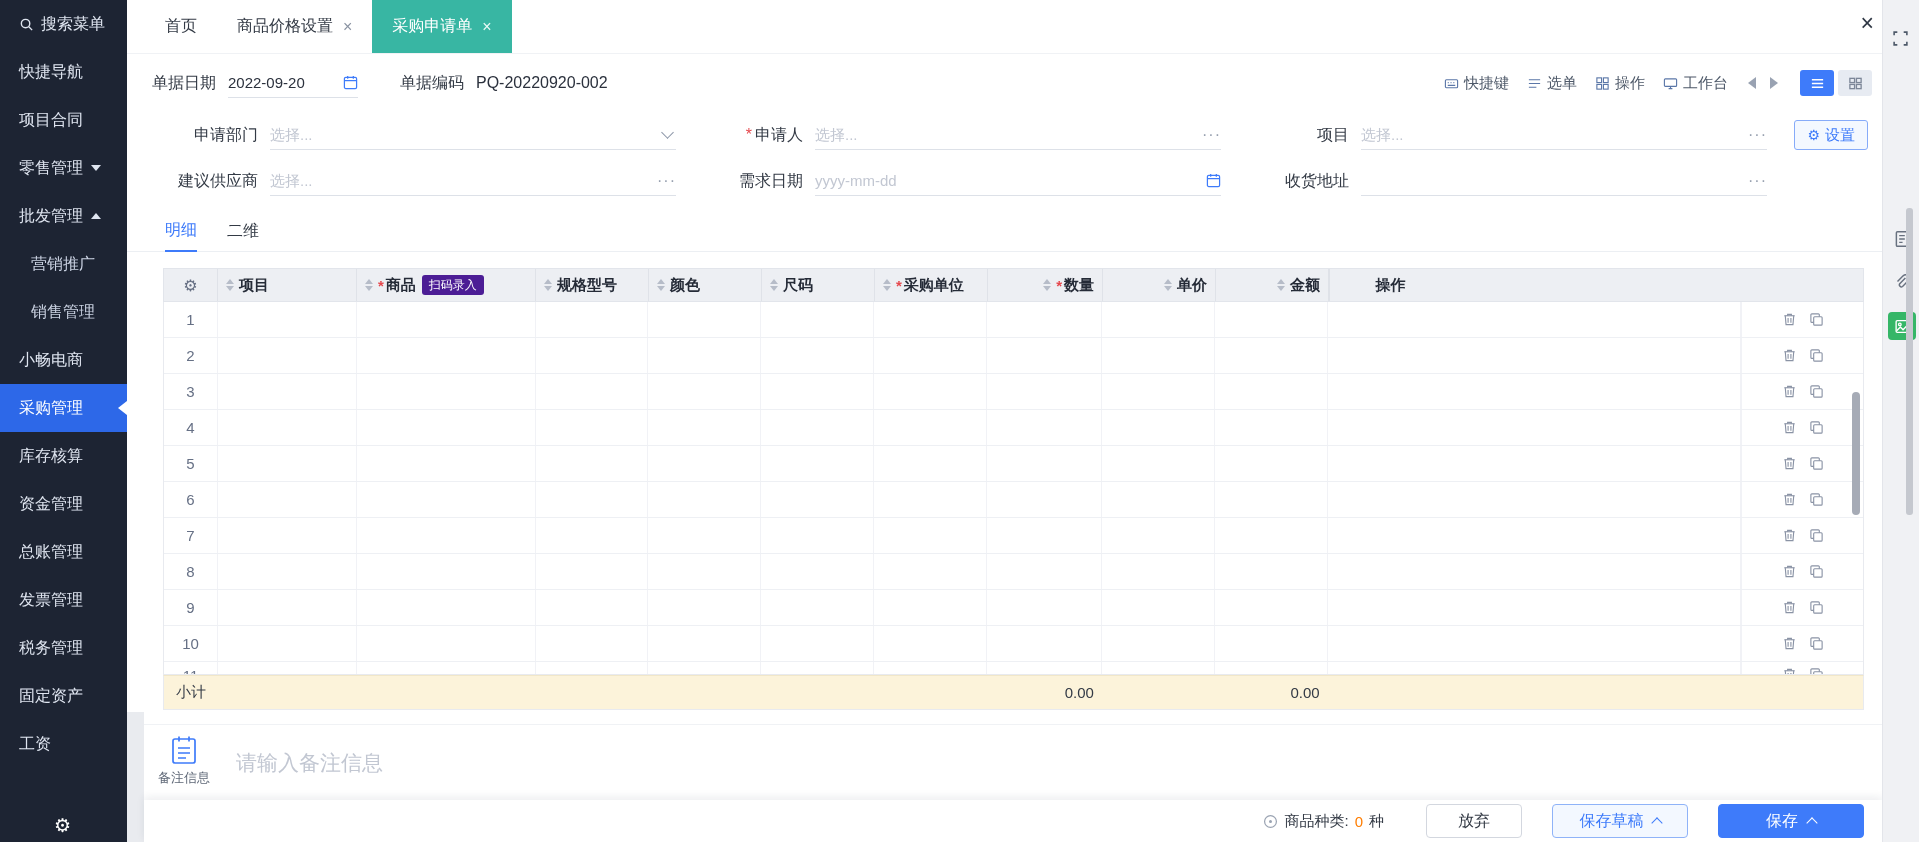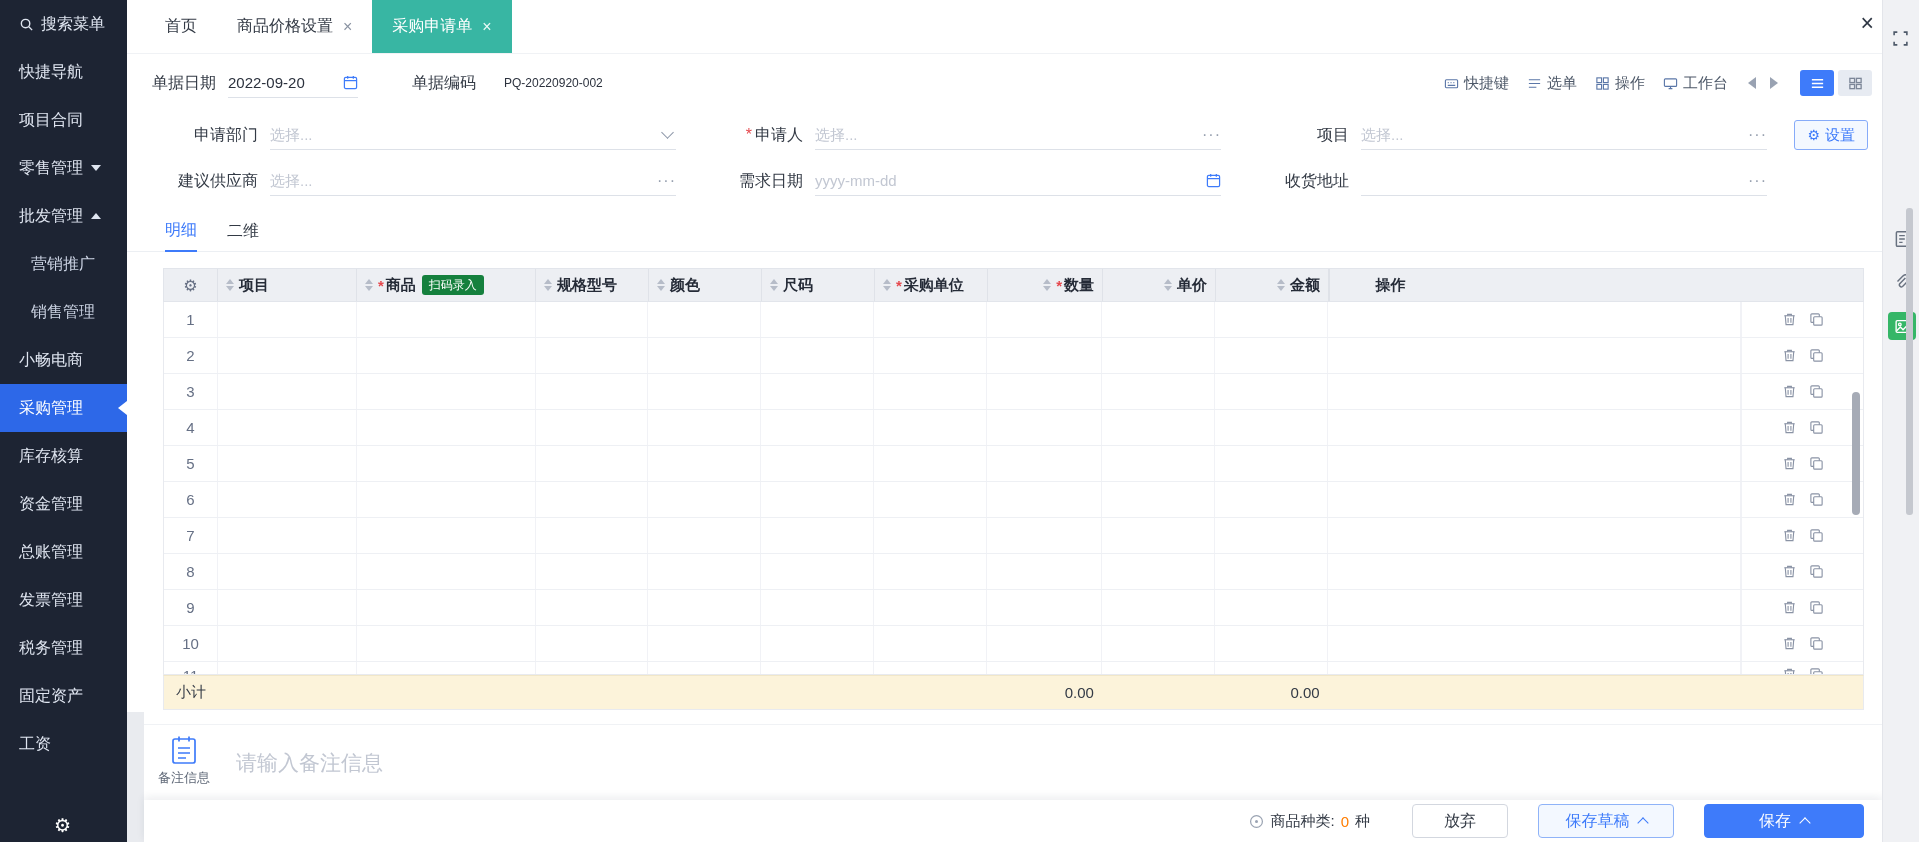--- a/index.html
+++ b/index.html
@@ -32,22 +32,22 @@
 .win-close{position:absolute;right:8px;top:12px;font-size:23px;color:#2f3744;cursor:pointer;line-height:1;}
 
 
 .docheader{position:absolute;left:0;top:54px;width:100%;height:58px;display:flex;align-items:center;padding:0 10px 0 25px;}
 .flabel{font-size:16px;color:#333a45;white-space:nowrap;}
 .ufield{display:flex;align-items:center;border-bottom:1px solid #dde1e8;height:30px;}
 .ufield input{border:0;outline:0;background:transparent;flex:1;min-width:0;font-size:15px;color:#2b313d;font-family:inherit;}
 .ufield input::placeholder{color:#c2c7d2;}
 .datefield{width:130px;margin-left:12px;}
 .cal-ico{color:#3e7bfa;display:inline-flex;margin-left:2px;}
-.codelabel{margin-left:54px;}
-.codeval{margin-left:28px;font-size:12px;color:#2b313d;white-space:nowrap;}
+.codelabel{margin-left:42px;}
+.codeval{margin-left:12px;font-size:16px;color:#2b313d;white-space:nowrap;}
 .hd-right{margin-left:auto;display:flex;align-items:center;gap:18px;}
 .tool-item{display:flex;align-items:center;gap:5px;font-size:15px;color:#4e5969;cursor:pointer;white-space:nowrap;}
 .tool-item svg{color:#5b77a8;}
 .nav-arrows{display:flex;align-items:center;gap:14px;margin-left:2px;}
 .arr{width:0;height:0;cursor:pointer;}
 .arr.left{border-top:6px solid transparent;border-bottom:6px solid transparent;border-right:8px solid #99a2b2;}
 .arr.right{border-top:6px solid transparent;border-bottom:6px solid transparent;border-left:8px solid #99a2b2;}
 .tgl-group{display:flex;gap:4px;margin-left:4px;}
 .tgl{width:34px;height:26px;border-radius:3px;display:flex;align-items:center;justify-content:center;cursor:pointer;}
 .tgl.active{background:#3e7bfa;color:#fff;}
@@ -74,21 +74,21 @@
 
 .tablewrap{position:absolute;left:36px;top:268px;width:1701px;}
 .thead{display:flex;height:34px;background:#edeff3;border:1px solid #e2e5eb;}
 .th{display:flex;align-items:center;padding:0 8px;border-right:1px solid #dfe2e8;font-size:15px;font-weight:700;color:#252b37;height:100%;}
 .th:last-child{border-right:0;}
 .th.right{justify-content:flex-end;}
 .th-actions{justify-content:center;border-left:1px solid #dfe2e8;}
 .sort{display:inline-flex;flex-direction:column;gap:2px;margin-right:5px;cursor:pointer;}
 .s-up{width:0;height:0;border-left:4px solid transparent;border-right:4px solid transparent;border-bottom:5px solid #b6bcc8;}
 .s-dn{width:0;height:0;border-left:4px solid transparent;border-right:4px solid transparent;border-top:5px solid #b6bcc8;}
-.badge{margin-left:6px;background:#15803d;color:#fff;font-size:12px;line-height:1;padding:4px 7px;border-radius:3px;font-weight:400;cursor:pointer;white-space:nowrap;}
+.badge{margin-left:6px;background:#4c1d95;color:#fff;font-size:12px;line-height:1;padding:4px 7px;border-radius:3px;font-weight:400;cursor:pointer;white-space:nowrap;}
 .req-th{color:#e5484d;margin-right:2px;}
 .gear-th{color:#677084;font-size:16px;margin:0 auto;cursor:pointer;}
 .tbody{border:1px solid #e8eaef;border-top:0;position:relative;background:#fff;}
 .tr{display:flex;height:36px;border-bottom:1px solid #eef0f4;background:#fff;}
 .tr:last-child{border-bottom:0;}
 .tr.partial{height:12px;overflow:hidden;border-bottom:0;}
 .tr.partial .td{align-items:flex-start;padding-top:5px;}
 .td{display:flex;align-items:center;padding:0 8px;border-right:1px solid #f1f2f6;font-size:15px;color:#333a45;height:100%;}
 .td:last-child{border-right:0;}
 .td.center{justify-content:center;}
@@ -108,21 +108,21 @@
 .rm-iconbox{width:80px;display:flex;flex-direction:column;align-items:center;padding-top:9px;}
 .rm-label{font-size:13px;color:#5f6877;margin-top:3px;white-space:nowrap;}
 .rm-input{flex:1;border:0;outline:0;font-size:21px;color:#333;padding-left:12px;font-family:inherit;background:transparent;}
 .rm-input::placeholder{color:#c2c7d2;}
 .footer{position:absolute;left:17px;bottom:0;right:0;height:42px;background:#fff;box-shadow:0 -3px 8px rgba(31,41,61,.08);display:flex;align-items:center;justify-content:flex-end;padding-right:18px;z-index:4;}
 .summary{display:flex;align-items:center;gap:6px;font-size:15px;color:#333a45;margin-right:42px;white-space:nowrap;}
 .summary .cnt{color:#ff7d00;}
 .btn{height:34px;border-radius:4px;font-size:16px;display:flex;align-items:center;justify-content:center;cursor:pointer;font-family:inherit;white-space:nowrap;}
 .btn.plain{width:96px;background:#fff;border:1px solid #d3d7df;color:#333a45;margin-right:30px;}
 .btn.outline{width:136px;background:#f3f8ff;border:1px solid #8fb3f8;color:#3e7bfa;margin-right:30px;gap:9px;}
-.btn.primary{width:160px;background:#3e7bfa;border:1px solid #3e7bfa;color:#fff;gap:10px;}
+.btn.primary{width:146px;background:#3e7bfa;border:1px solid #3e7bfa;color:#fff;gap:10px;}
 .caret-up{width:8px;height:8px;border-left:1.7px solid currentColor;border-top:1.7px solid currentColor;transform:rotate(45deg);margin-top:4px;}
 
 
 .rightstrip{position:absolute;left:1882px;top:0;width:37px;height:842px;background:#f0f1f4;border-left:1px solid #e3e5ea;z-index:5;}
 .fs-icon{position:absolute;left:9px;top:30px;color:#4e5969;cursor:pointer;display:inline-flex;}
 .pg-scroll{position:absolute;left:23px;top:208px;width:7px;height:307px;background:#c5c8cf;border-radius:3px;cursor:pointer;}
 .fbtn{position:absolute;left:5px;width:28px;height:28px;display:flex;align-items:center;justify-content:center;color:#68717f;cursor:pointer;}
 .fbtn.b1{top:225px;}
 .fbtn.b2{top:268px;}
 .fbtn.b3{top:312px;background:#35b667;border-radius:4px;color:#fff;}

